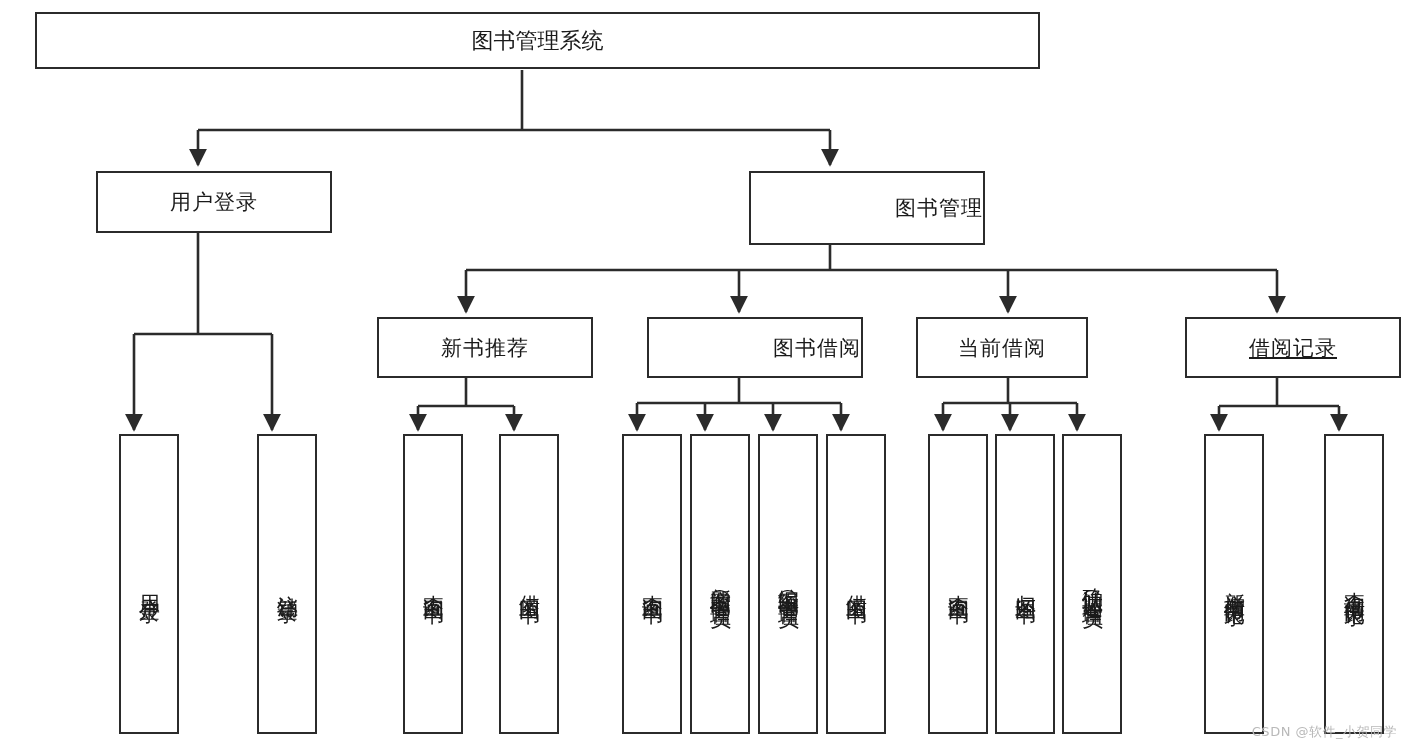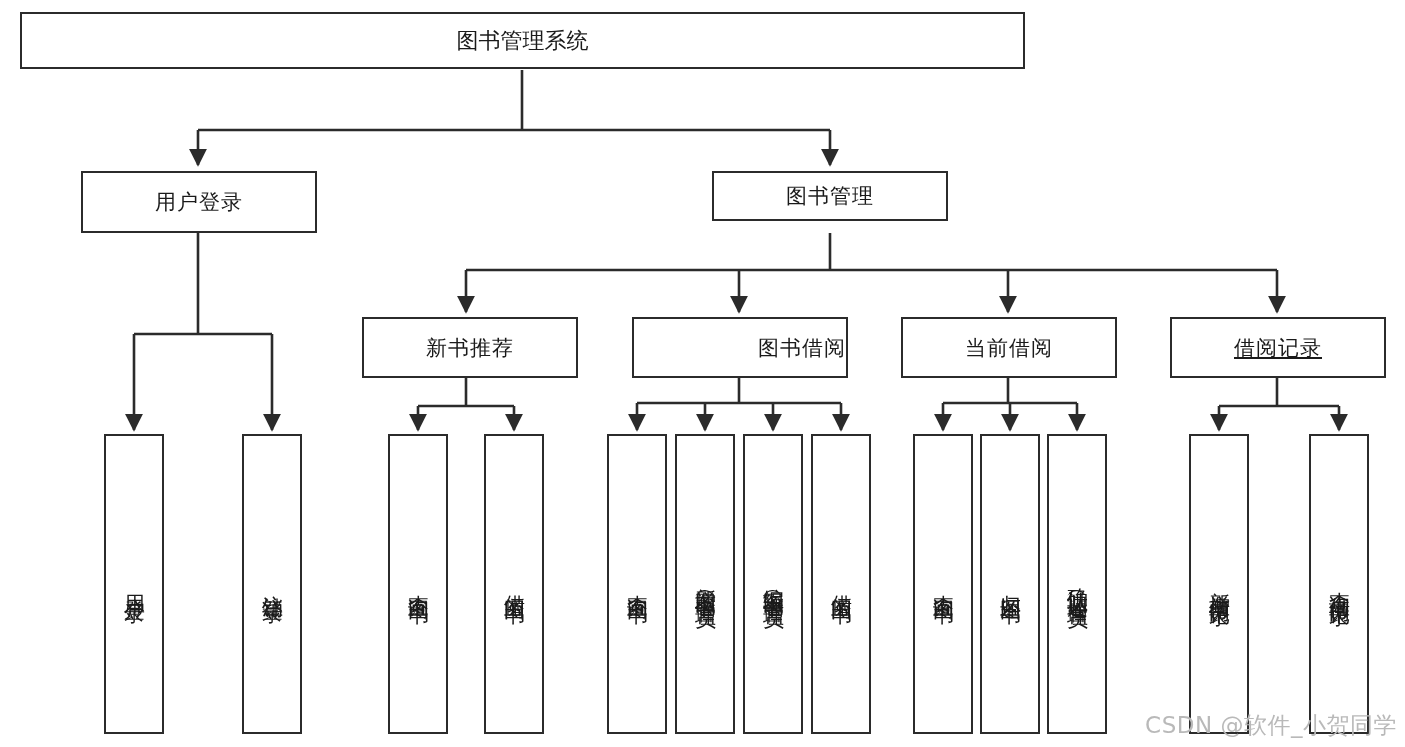--- a/index.html
+++ b/index.html
@@ -28,20 +28,21 @@
   }
   .node {
     position: absolute;
     box-sizing: border-box;
     background: #ffffff;
     border: 2.5px solid #2b2b2b;
     display: flex;
     align-items: center;
     justify-content: center;
     color: #1a1a1a;
+    margin-left: 15px;
   }
   .node.horiz {
     font-size: 21px;
     letter-spacing: 1px;
   }
   .node.root {
     font-size: 22px;
   }
   .node.vert {
     align-items: center;
@@ -56,21 +57,21 @@
     white-space: nowrap;
     color: #1a1a1a;
   }
   .hlabel {
     white-space: nowrap;
   }
   .watermark {
     position: absolute;
     right: 8px;
     bottom: 6px;
-    font-size: 23px;
+    font-size: 13px;
     color: #b9b9b9;
     white-space: nowrap;
     letter-spacing: 0.5px;
   }
 </style>
 </head>
 <body>
 
 <div id="diagram-root">
 
@@ -124,31 +125,31 @@
     </g>
   </svg>
 
   <div class="node root" style="left:20px; top:12px; width:1005px; height:57px;">
     <span class="hlabel">图书管理系统</span>
   </div>
 
   <div class="node horiz" style="left:81px; top:171px; width:236px; height:62px;">
     <span class="hlabel">用户登录</span>
   </div>
-  <div class="node horiz" style="left:712px; top:171px; width:236px; height:50px;">
+  <div class="node horiz" style="left:734px; top:171px; width:236px; height:74px;justify-content:flex-end;">
     <span class="hlabel">图书管理</span>
   </div>
 
   <div class="node horiz" style="left:362px; top:317px; width:216px; height:61px;">
     <span class="hlabel">新书推荐</span>
   </div>
   <div class="node horiz" style="left:632px; top:317px; width:216px; height:61px;justify-content:flex-end;">
     <span class="hlabel">图书借阅</span>
   </div>
-  <div class="node horiz" style="left:901px; top:317px; width:216px; height:61px;">
+  <div class="node horiz" style="left:901px; top:317px; width:172px; height:61px;">
     <span class="hlabel">当前借阅</span>
   </div>
   <div class="node horiz" style="left:1170px; top:317px; width:216px; height:61px;text-decoration:underline;">
     <span class="hlabel">借阅记录</span>
   </div>
 
   <div class="node vert" style="left:104px; top:434px; width:60px; height:300px;">
     <span class="vlabel">用户登录</span>
   </div>
   <div class="node vert" style="left:242px; top:434px; width:60px; height:300px;">

